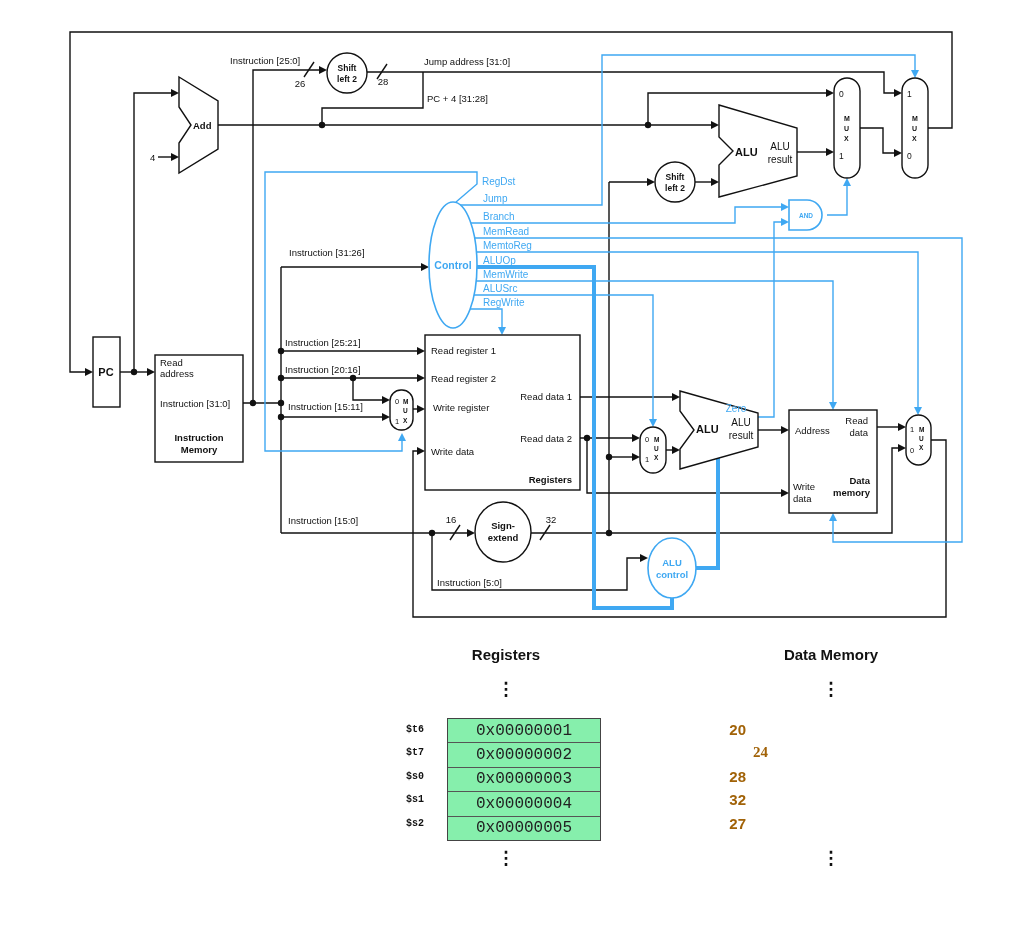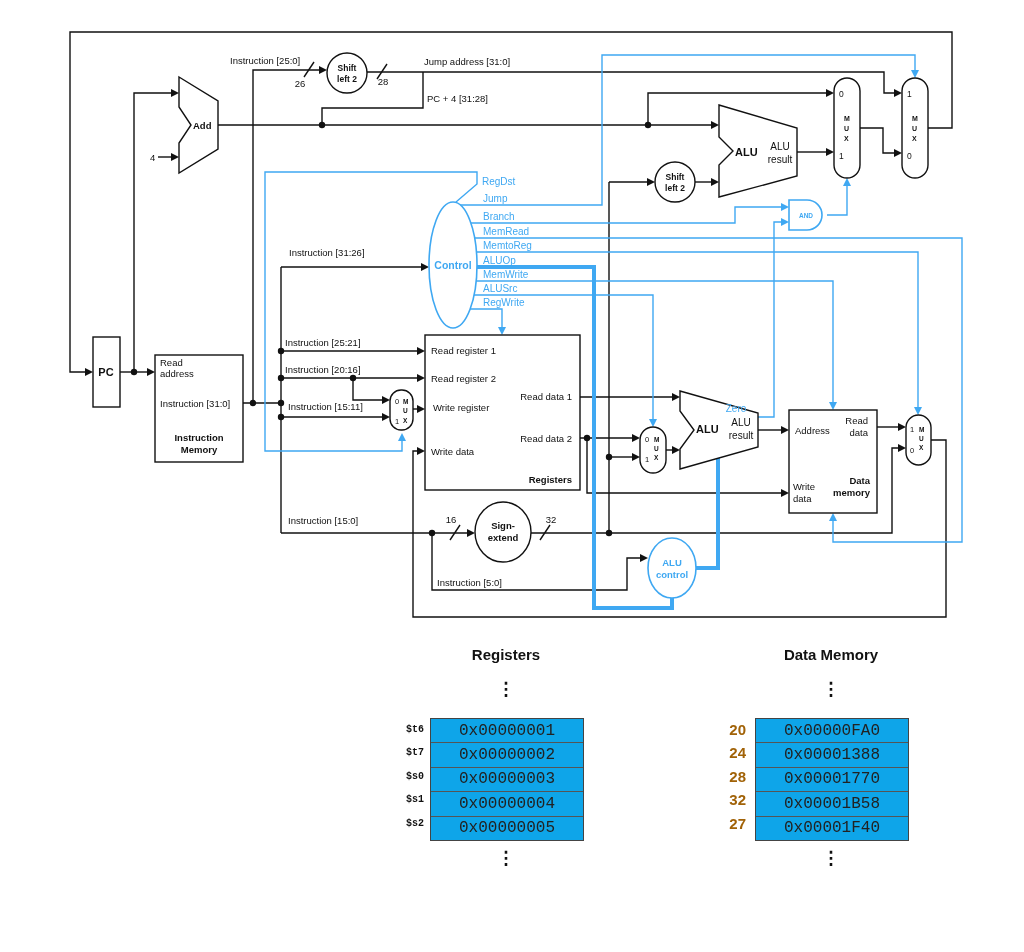--- a/index.html
+++ b/index.html
@@ -19,21 +19,21 @@
   .andt{font-size:6.5px;fill:#3fa8f2;font-weight:bold;}
   .w{stroke:#111;stroke-width:1.4;fill:none;}
   .wb{stroke:#3fa8f2;stroke-width:1.4;fill:none;}
   .wt{stroke:#3fa8f2;stroke-width:4;fill:none;}
   .shape{stroke:#111;stroke-width:1.4;fill:#fff;}
   .shapeb{stroke:#3fa8f2;stroke-width:1.6;fill:#fff;}
   .dot{fill:#111;}
   
   .tbl-title{position:absolute;width:152px;text-align:center;font-size:15px;font-weight:bold;color:#111;}
   .ellipsis{position:absolute;width:152px;text-align:center;font-size:18px;font-weight:bold;color:#111;line-height:18px;}
-  .membox{position:absolute;width:152px;border:1.5px solid #444;background:#0ea5e9;}
+  .membox{position:absolute;width:152px;border:1.5px solid #444;background:#86efac;margin-left:17px;}
   .memrow{height:23.4px;border-bottom:1px solid #555;display:flex;align-items:center;justify-content:center;
           font-family:"Liberation Mono",monospace;font-size:16px;color:#222;}
   .memrow:last-child{border-bottom:none;}
   .rowname{position:absolute;width:34px;text-align:right;font-family:"Liberation Mono",monospace;
            font-weight:bold;font-size:10px;color:#111;line-height:23.4px;}
   .rowaddr{position:absolute;width:34px;text-align:right;font-family:"Liberation Sans",sans-serif;
            font-weight:bold;font-size:15px;color:#a16207;line-height:23.4px;}
 </style>
 </head>
 <body>
@@ -270,29 +270,22 @@
 
 <div class="membox" style="left:430px;top:718px;">
   <div class="memrow">0x00000001</div>
   <div class="memrow">0x00000002</div>
   <div class="memrow">0x00000003</div>
   <div class="memrow">0x00000004</div>
   <div class="memrow">0x00000005</div>
 </div>
 
 <div class="rowaddr" style="left:712px;top:718px;">20</div>
-<div class="rowaddr" style="left:712px;top:741.4px;">24</div>
+<div class="rowaddr" style="left:734px;top:741.4px;font-family:Liberation Serif, serif;">24</div>
 <div class="rowaddr" style="left:712px;top:764.8px;">28</div>
 <div class="rowaddr" style="left:712px;top:788.2px;">32</div>
 <div class="rowaddr" style="left:712px;top:811.6px;">27</div>
 
-<div class="membox" style="left:755px;top:718px;">
-  <div class="memrow">0x00000FA0</div>
-  <div class="memrow">0x00001388</div>
-  <div class="memrow">0x00001770</div>
-  <div class="memrow">0x00001B58</div>
-  <div class="memrow">0x00001F40</div>
-</div>
 
 <div class="ellipsis" style="left:430px;top:849px;">⋮</div>
 <div class="ellipsis" style="left:755px;top:849px;">⋮</div>
 
 </div>
 
 </body></html>

